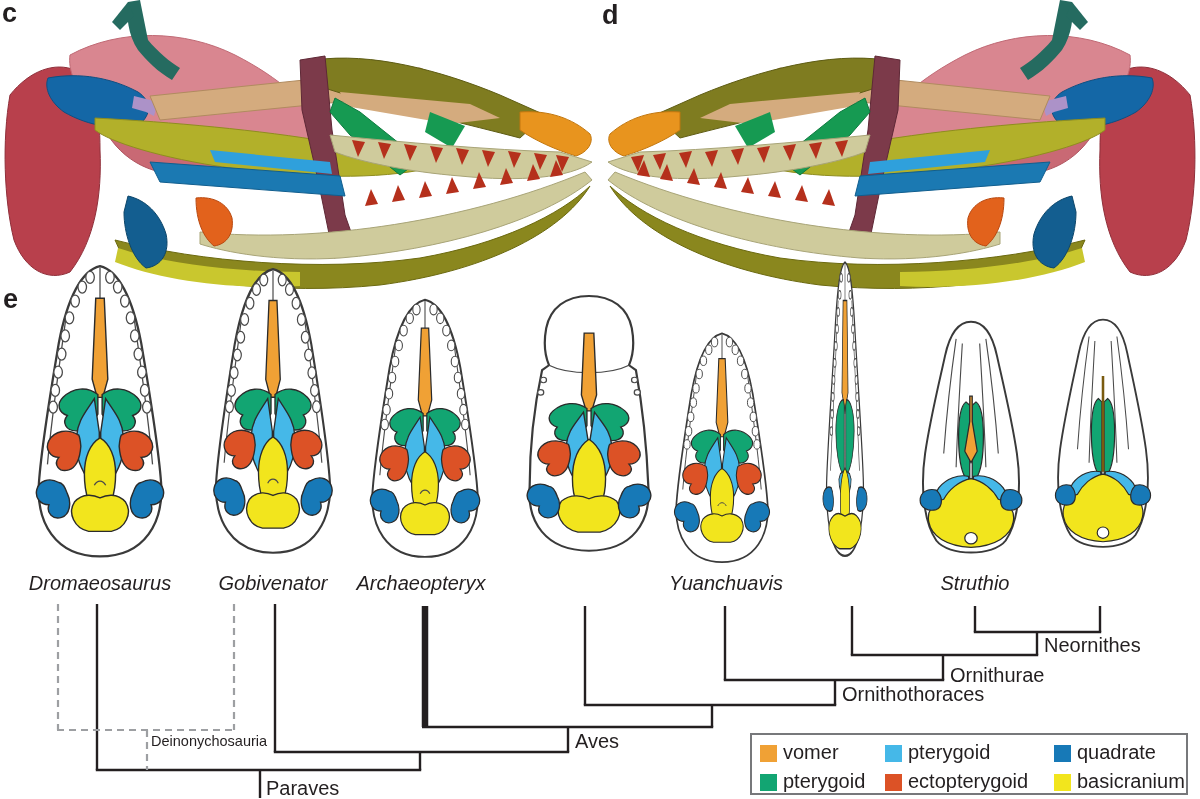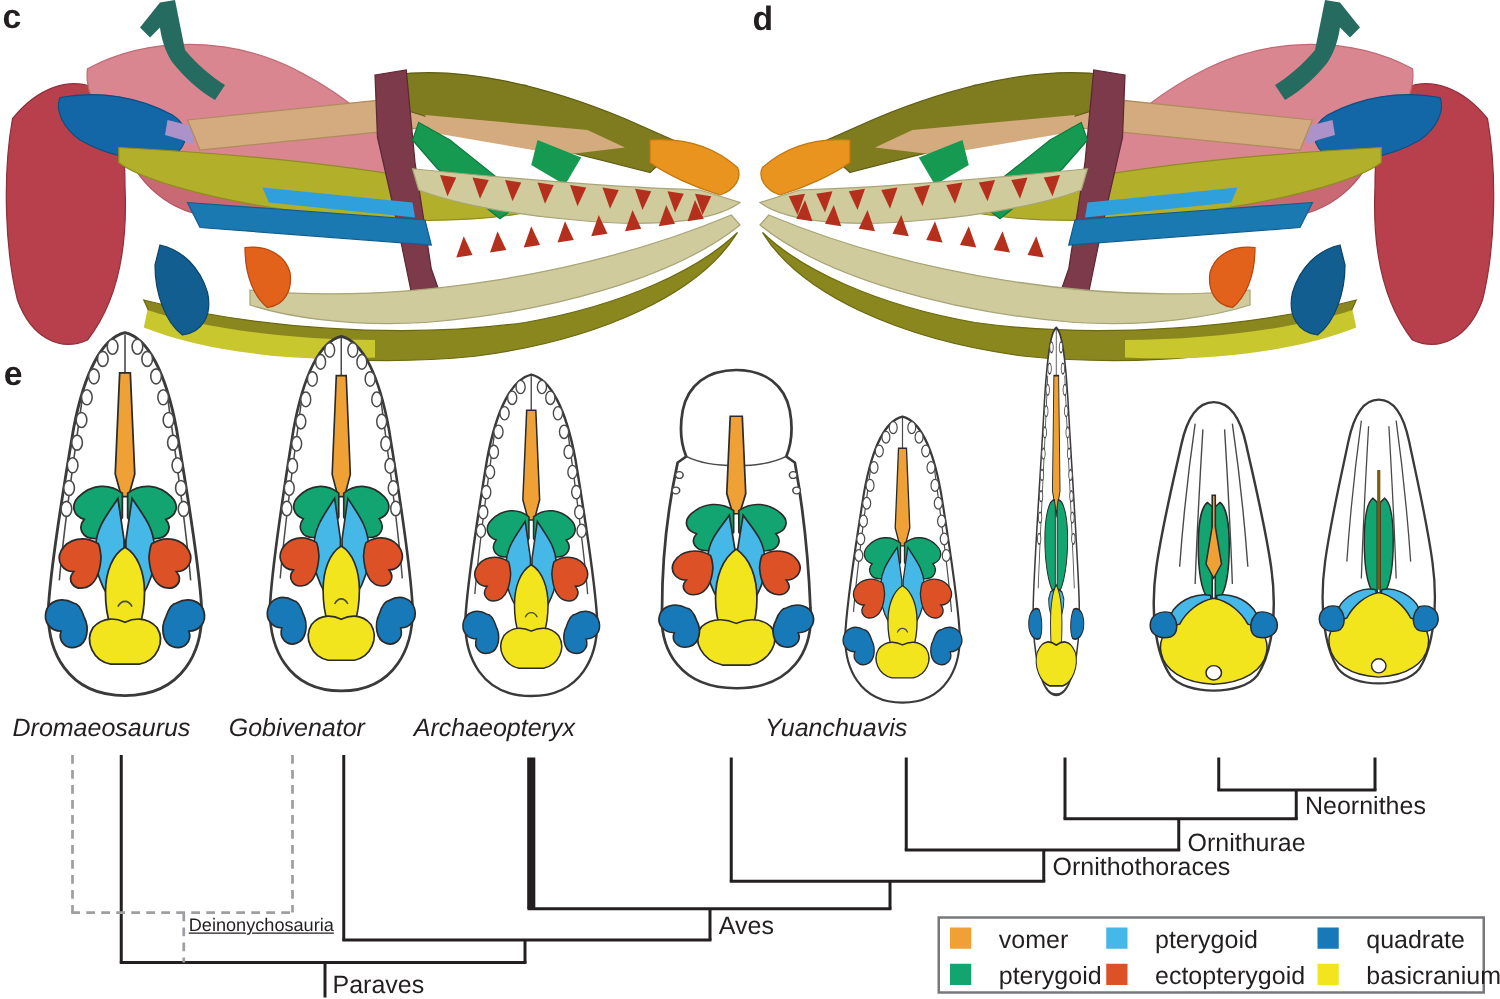--- a/index.html
+++ b/index.html
@@ -11,27 +11,27 @@
   
   .b-vomer{fill:var(--c-vomer);stroke:#2b2b2b;stroke-width:1;}
   .b-pal{fill:var(--c-palatine);stroke:#2b2b2b;stroke-width:1;}
   .b-pt{fill:var(--c-pterygoid);stroke:#2b2b2b;stroke-width:1;}
   .b-ec{fill:var(--c-ectopterygoid);stroke:#2b2b2b;stroke-width:1;}
   .b-qd{fill:var(--c-quadrate);stroke:#2b2b2b;stroke-width:1;}
   .b-bc{fill:var(--c-basicranium);stroke:#2b2b2b;stroke-width:1;}
   .sk-outline{fill:#fff;stroke:#3a3a3a;stroke-width:1.6;}
   .sk-line{fill:none;stroke:#4a4a4a;stroke-width:0.9;}
   .sk-tooth{fill:#fff;stroke:#4a4a4a;stroke-width:0.9;}
-  .taxon{position:absolute;top:572px;width:180px;text-align:left;
+  .taxon{position:absolute;top:572px;width:180px;text-align:center;
          font-style:italic;font-size:20px;}
   .clade{position:absolute;font-size:20px;}
-  .clade-small{position:absolute;font-size:14.5px;text-decoration:underline;}
+  .clade-small{position:absolute;font-size:14.5px;}
   #legend{position:absolute;left:750px;top:733px;width:438px;height:62px;
           border:2px solid #77787B;background:#fff;box-sizing:border-box;}
-  .lg-item{position:absolute;display:flex;align-items:flex-start;gap:22px;}
+  .lg-item{position:absolute;display:flex;align-items:flex-end;gap:6px;}
   .lg-sw{width:17px;height:17px;flex:0 0 17px;}
   .lg-lb{font-size:20px;line-height:1;}
 </style>
 </head>
 <body>
 
 <div id="fig">
 
   <svg width="0" height="0" style="position:absolute">
     <defs>
@@ -233,21 +233,22 @@
     <path class="b-vomer" d="M49,70 L51,70 L51,92 L55,118 L50,128 L45,118 L49,92 Z"></path>
   </svg>
   <svg class="abs" style="left:1045px;top:314px" width="116" height="248" viewBox="0 0 100 220" preserveAspectRatio="none">
     <use href="#sk-bird"></use>
     <path d="M50,55 V140" stroke="#7A5B10" stroke-width="2.2" fill="none"></path>
   </svg>
 
   <div class="taxon" style="left:10px">Dromaeosaurus</div>
   <div class="taxon" style="left:183px">Gobivenator</div>
   <div class="taxon" style="left:331px">Archaeopteryx</div>
-  <div class="taxon" style="left:612px">Yuanchuavis</div>
+  <div class="taxon" style="left:636px">Yuanchuavis</div>
+  <div class="taxon" style="left:885px">Struthio</div>
 
   <svg class="abs" style="left:0;top:0" width="1200" height="799" viewBox="0 0 1200 799">
     <g stroke="#231F20" stroke-width="2.4" fill="none">
       <path d="M97,604 V770"></path>
       <path d="M275,604 V752"></path>
       <path d="M425,606 V727" stroke-width="6.5"></path>
       <path d="M585,606 V705"></path>
       <path d="M725,606 V680"></path>
       <path d="M852,606 V655"></path>
       <path d="M975,606 V632"></path>

